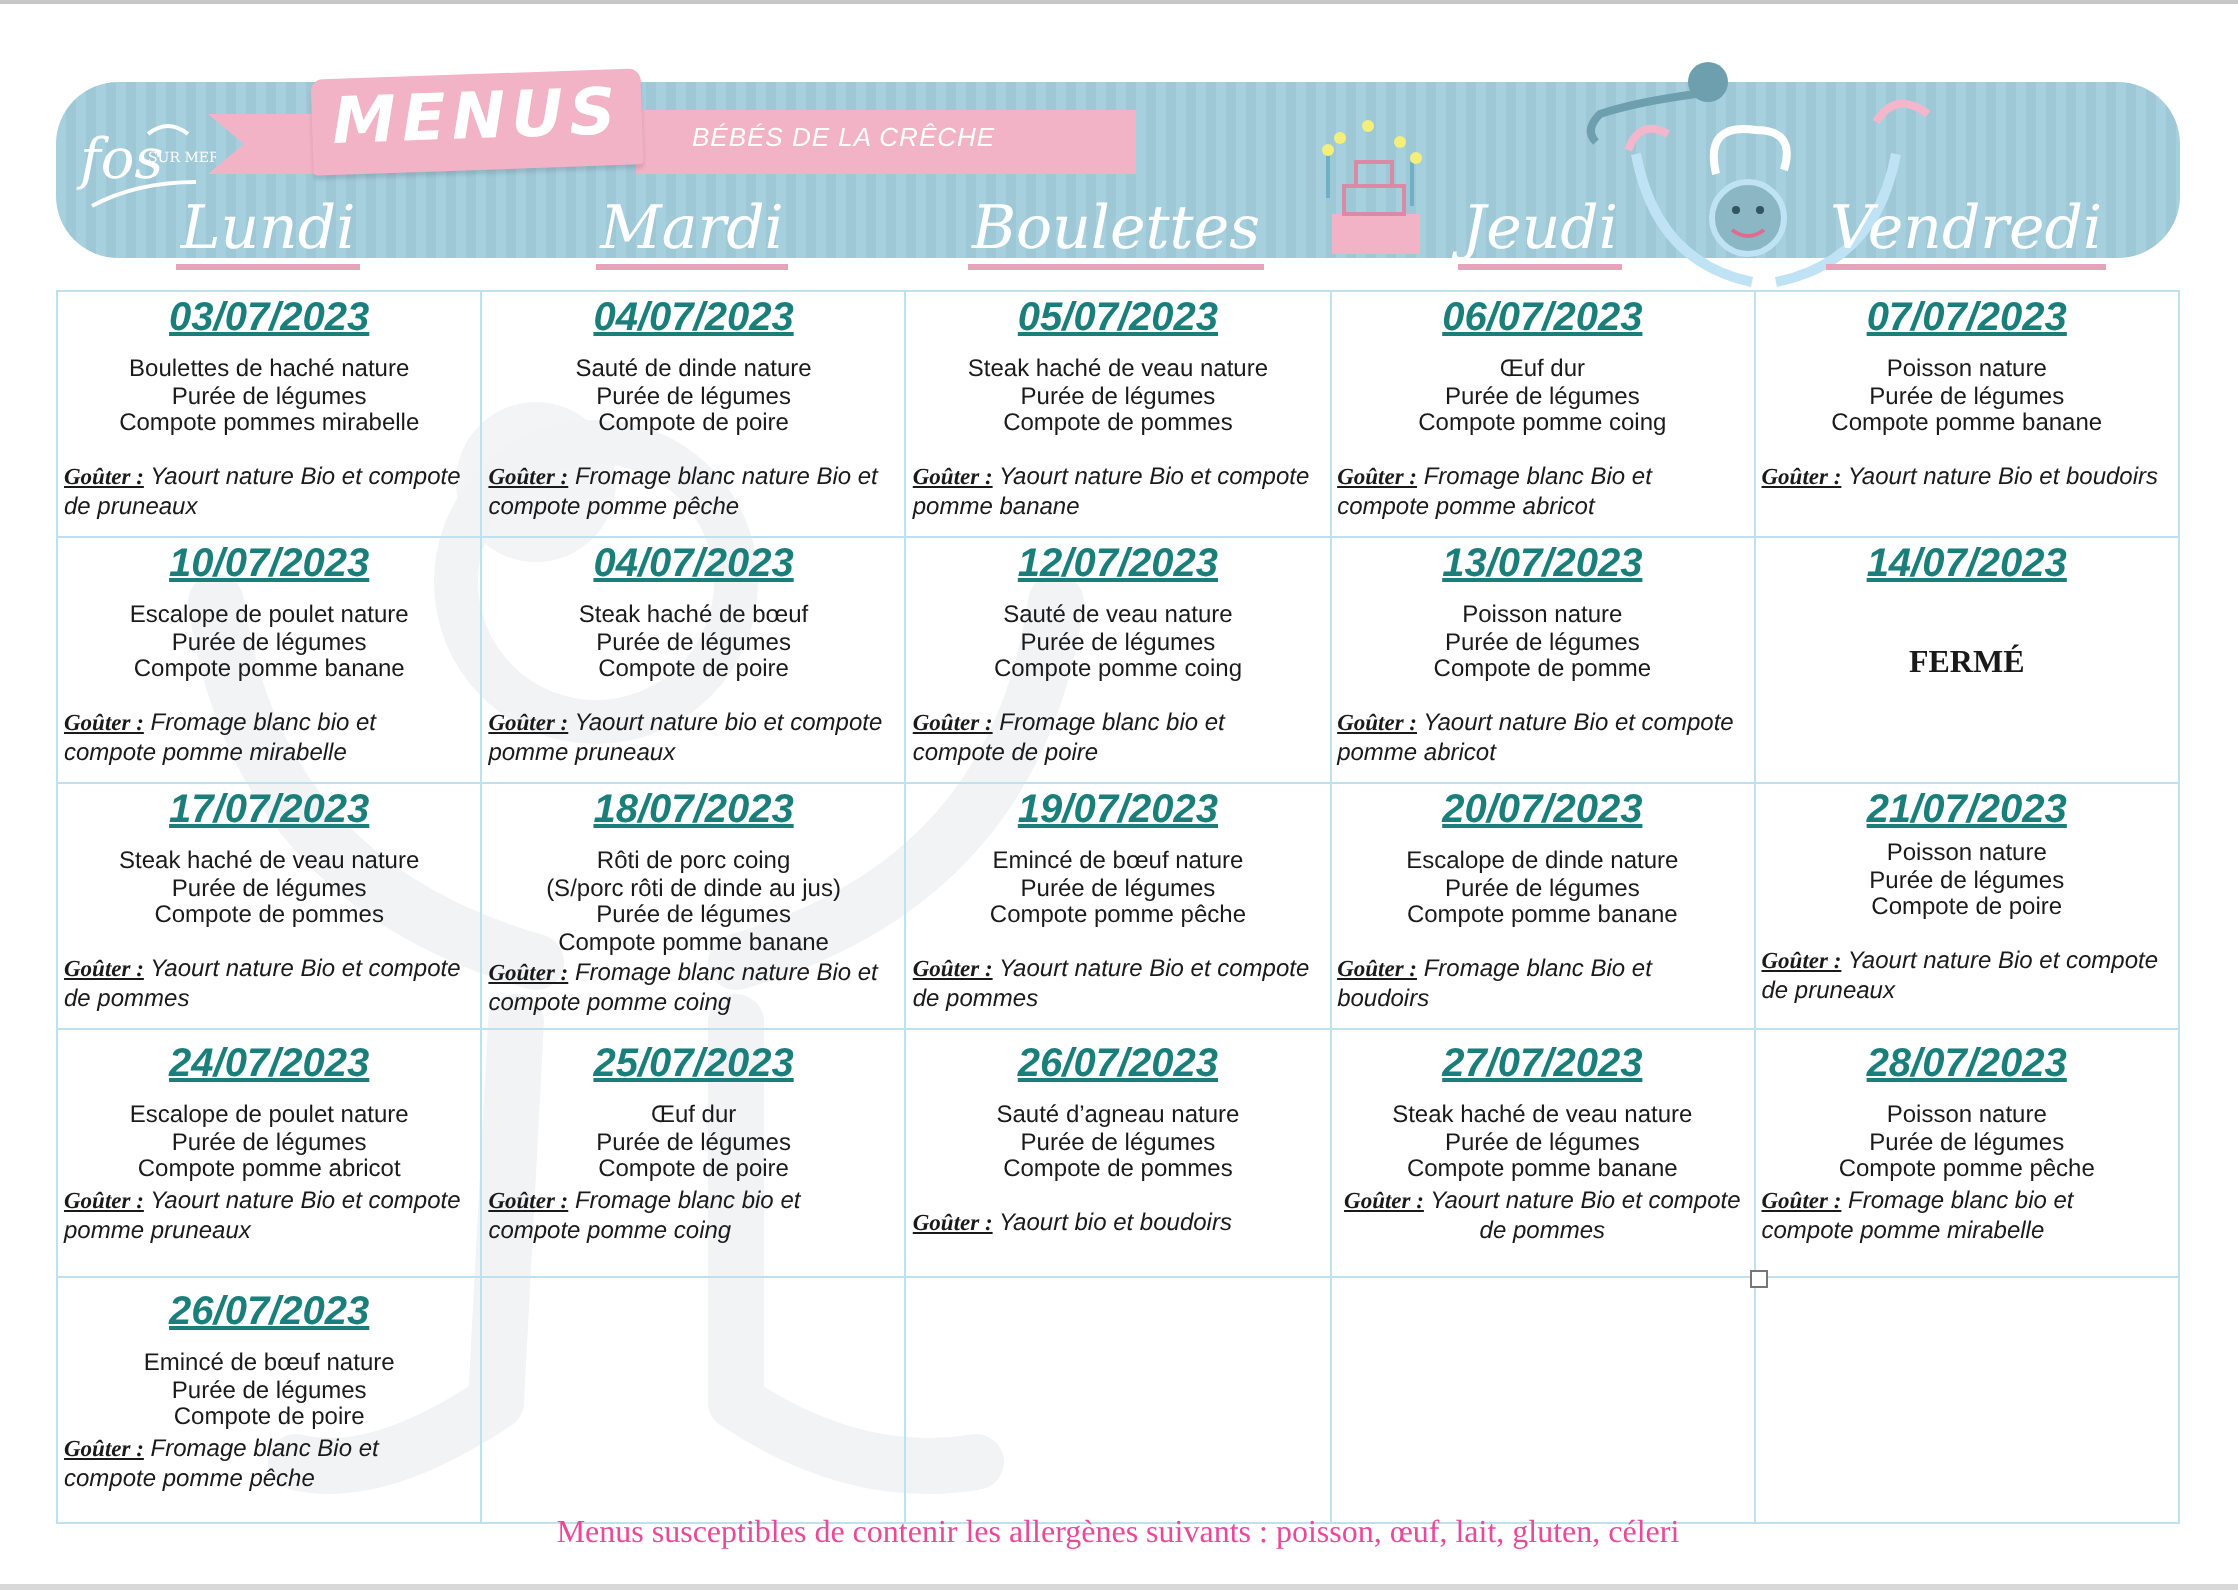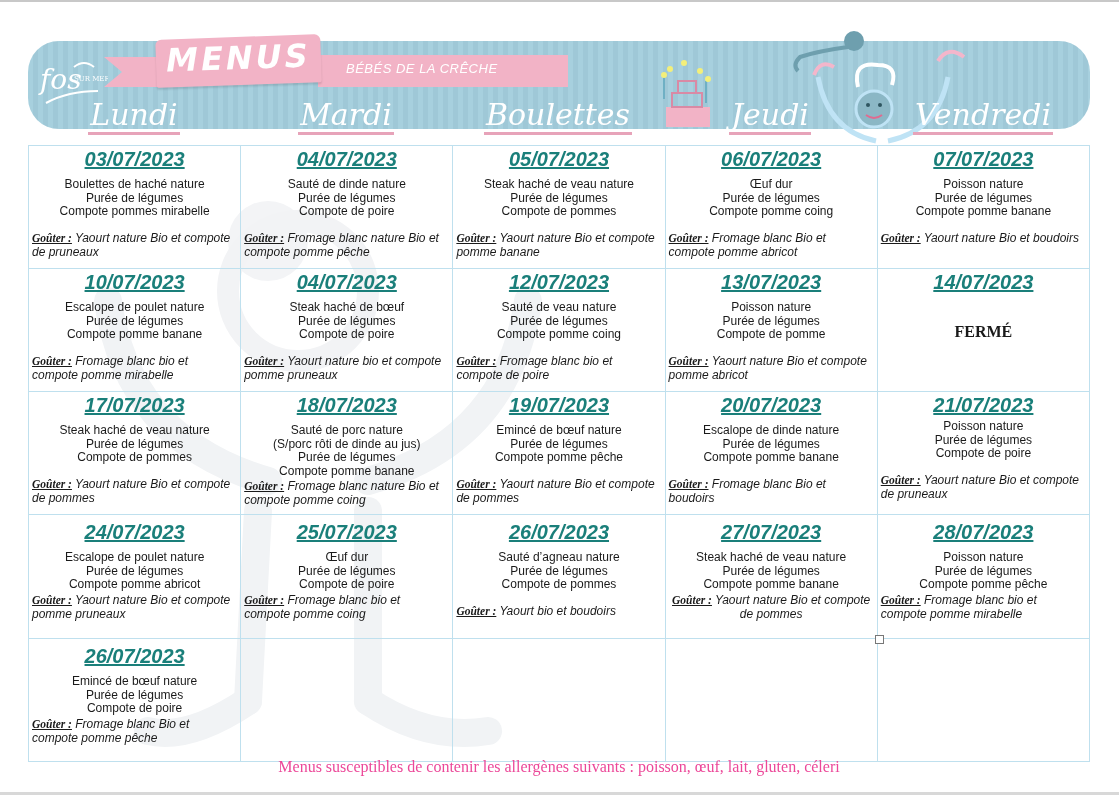--- a/index.html
+++ b/index.html
@@ -242,21 +242,21 @@
           <div class="meal">
             <div>Steak haché de veau nature</div>
             <div>Purée de légumes</div>
             <div>Compote de pommes</div>
           </div>
           <div class="gouter"><span class="g-label">Goûter :</span> <span>Yaourt nature Bio et compote de pommes</span></div>
         </td>
         <td>
           <div class="date">18/07/2023</div>
           <div class="meal">
-            <div>Sauté de porc nature</div>
+            <div>Rôti de porc coing</div>
             <div>(S/porc rôti de dinde au jus)</div>
             <div>Purée de légumes</div>
             <div>Compote pomme banane</div>
           </div>
           <div class="gouter tight"><span class="g-label">Goûter :</span> <span>Fromage blanc nature Bio et compote pomme coing</span></div>
         </td>
         <td>
           <div class="date">19/07/2023</div>
           <div class="meal">
             <div>Emincé de bœuf nature</div>

